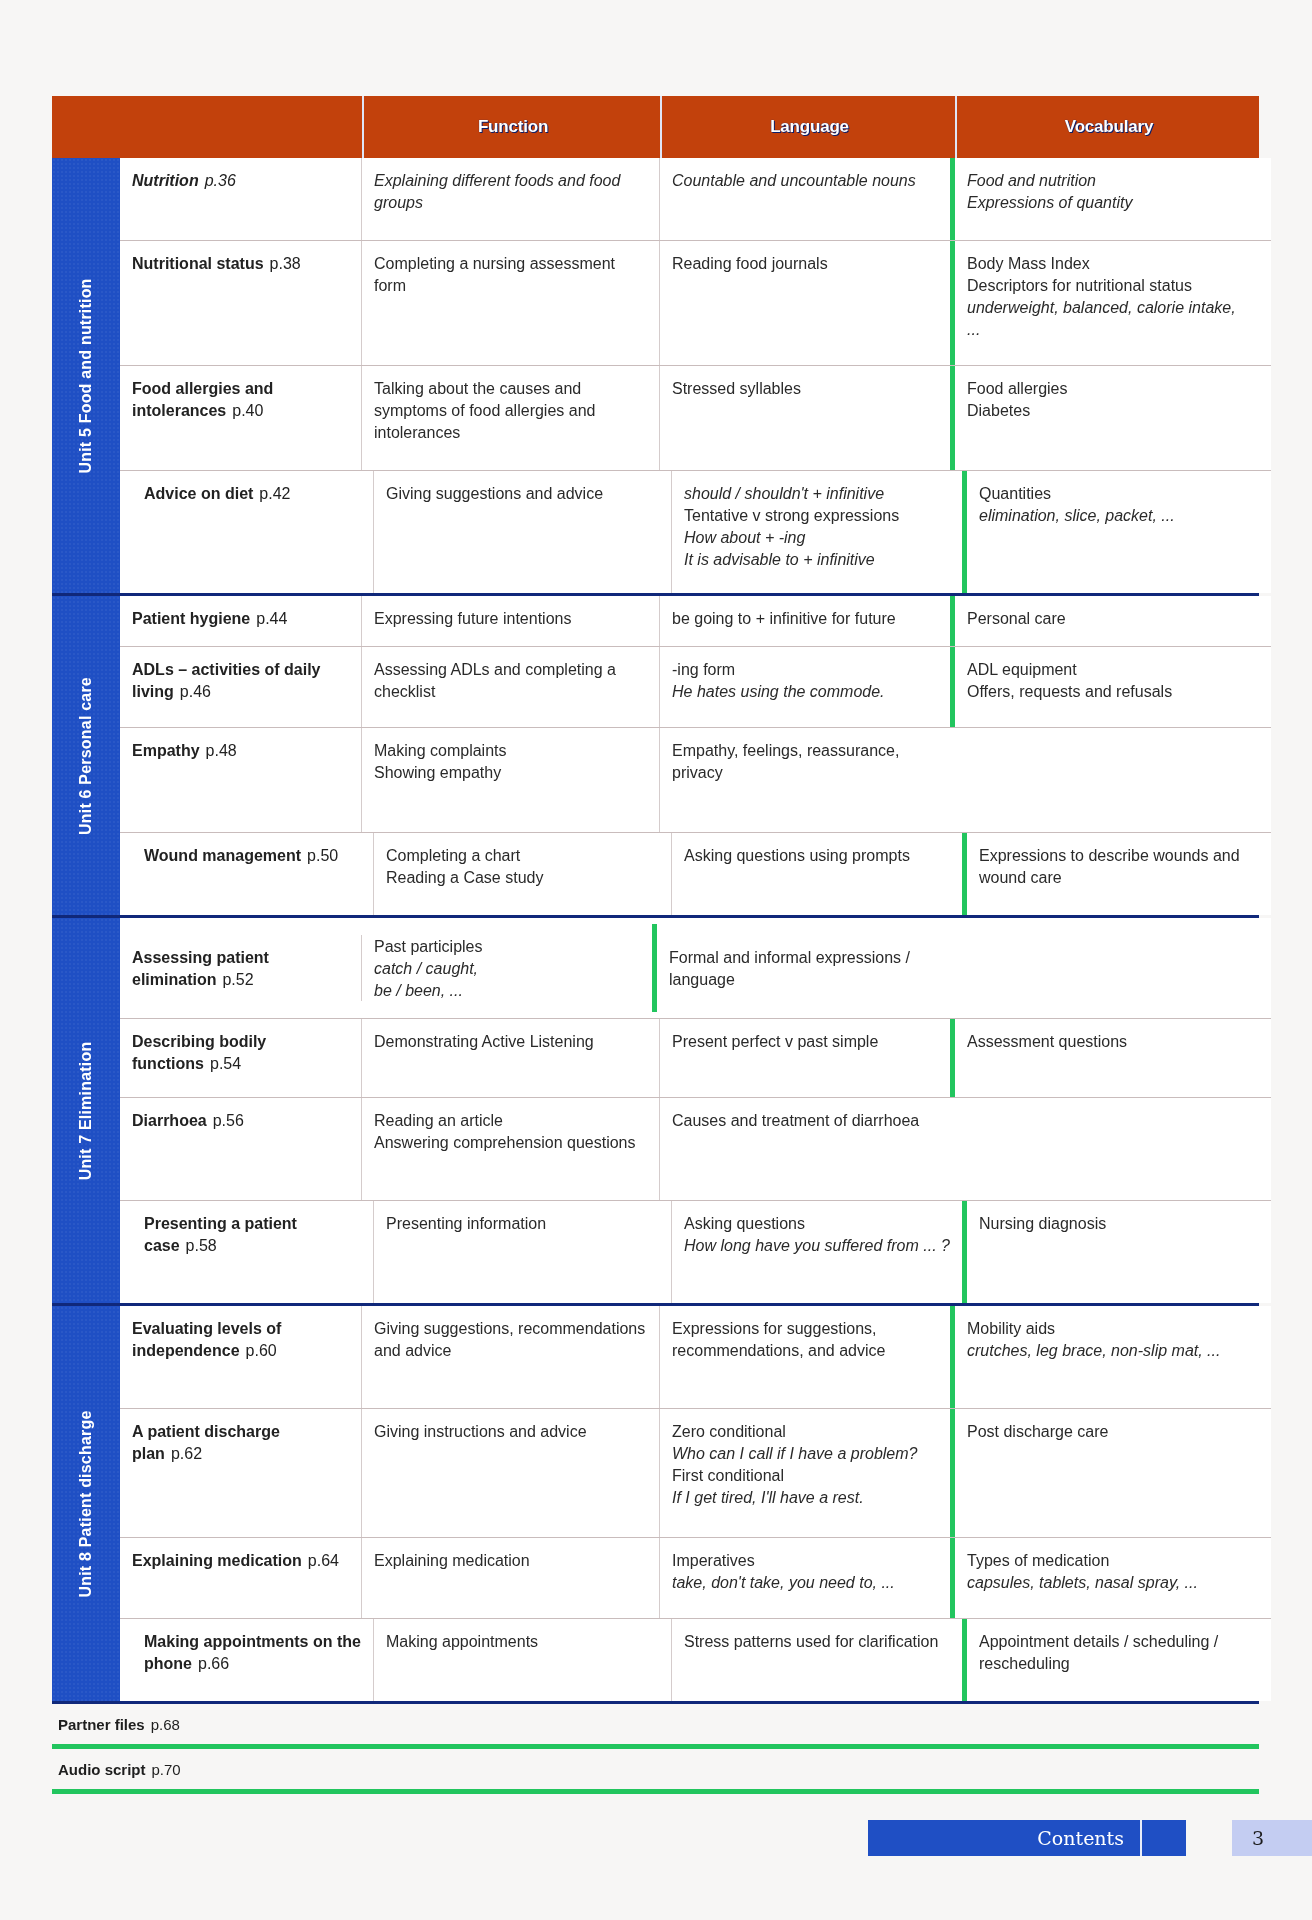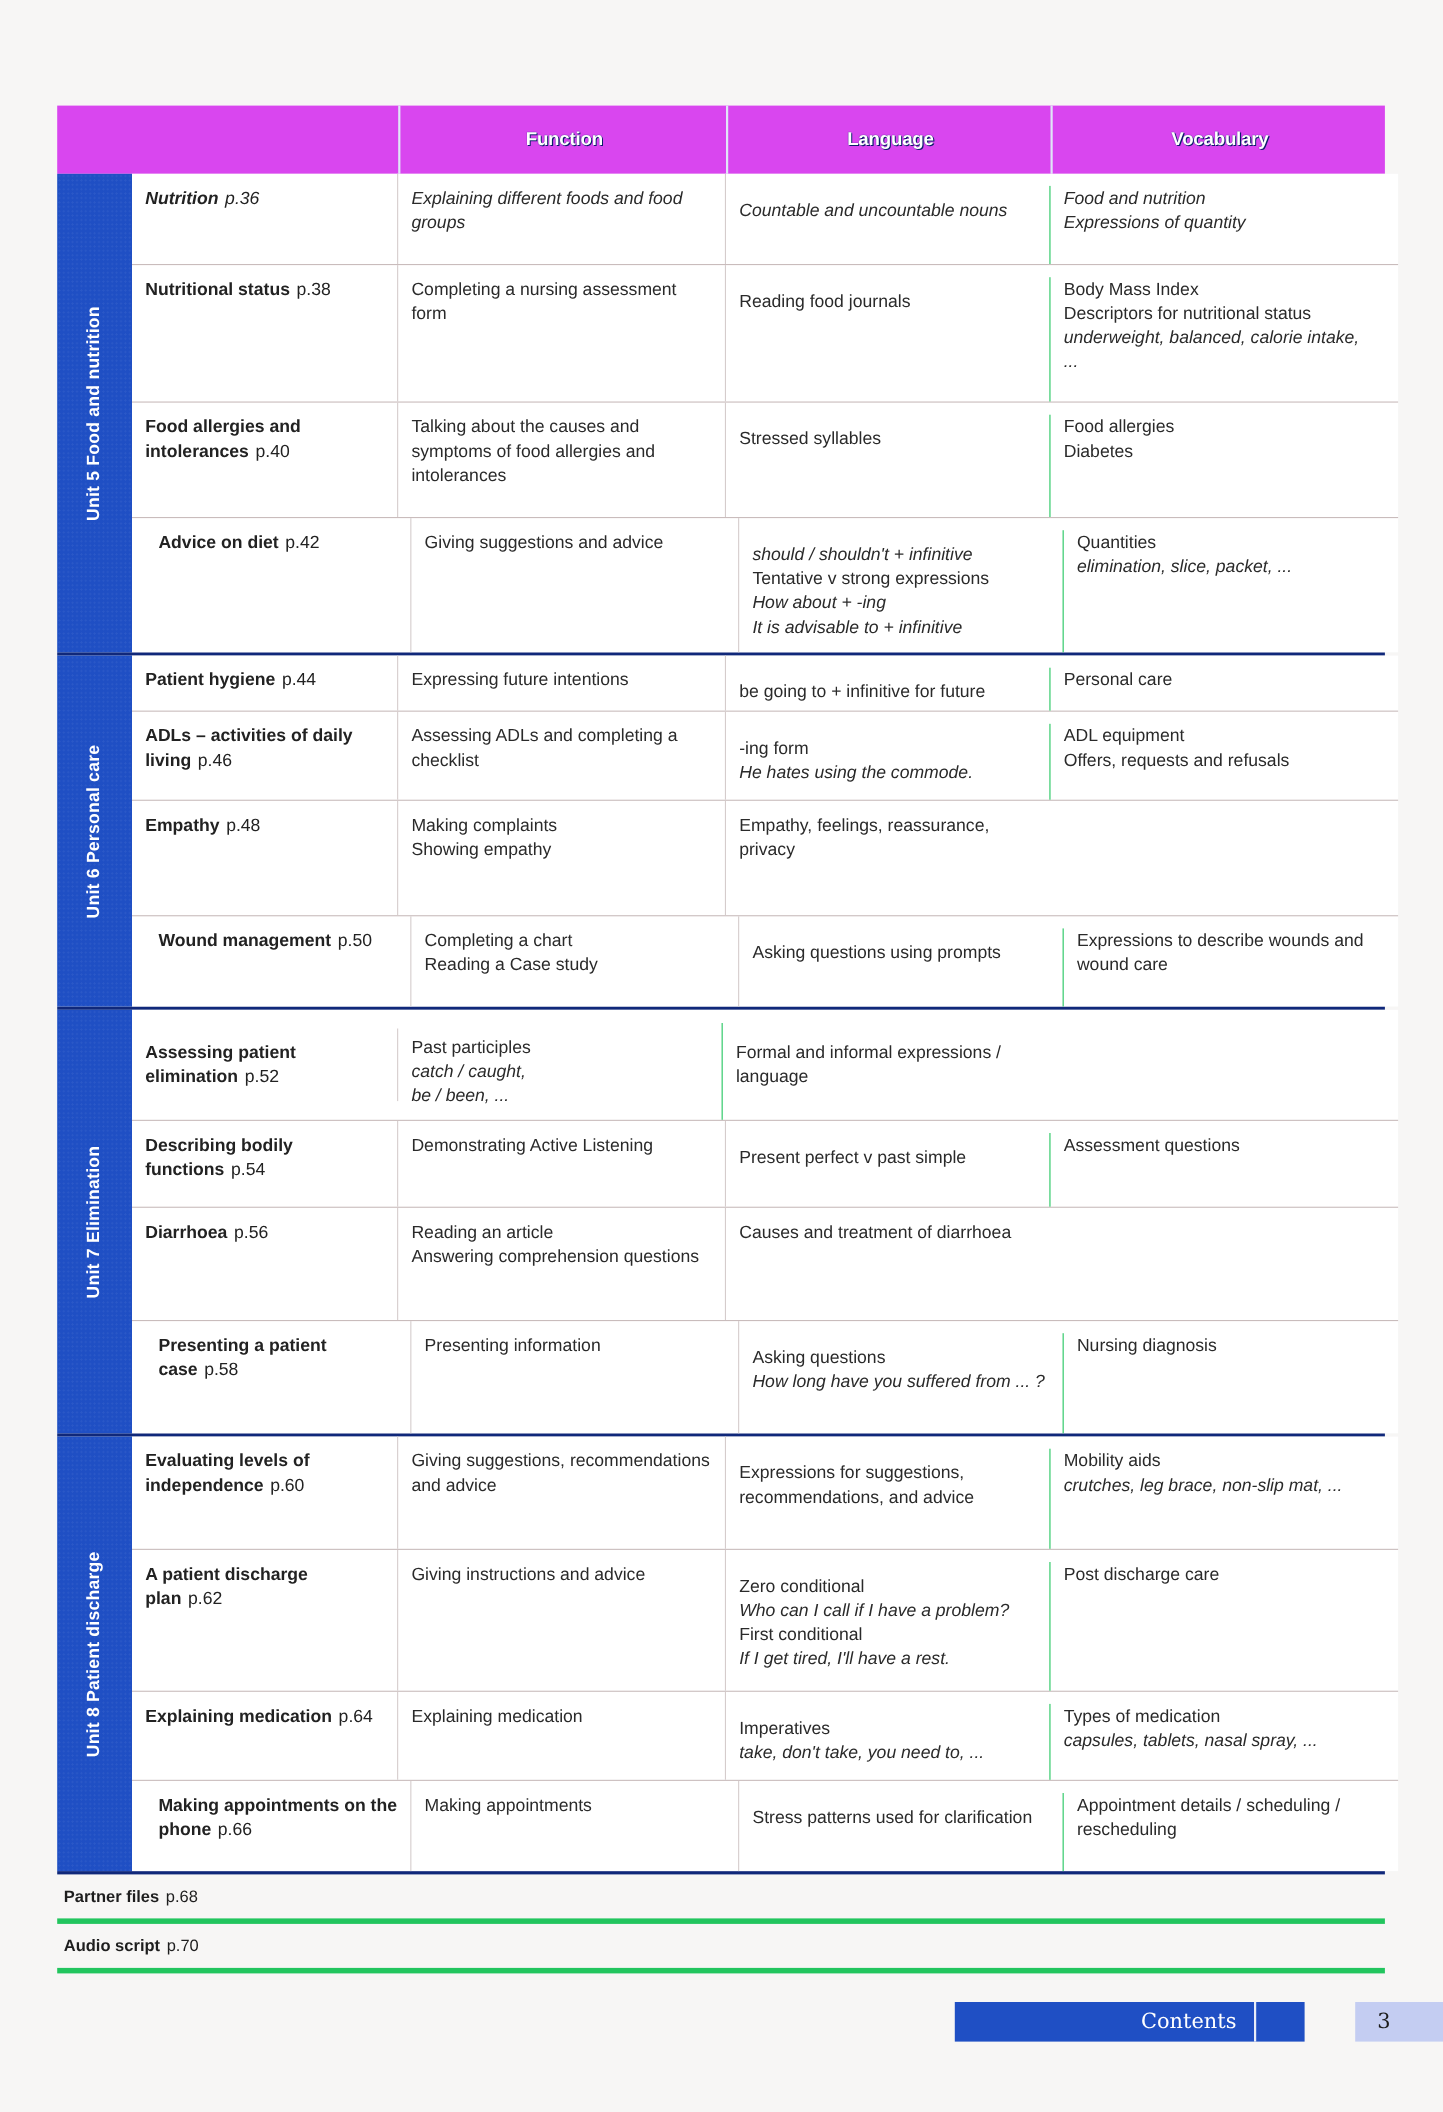--- a/index.html
+++ b/index.html
@@ -2,21 +2,21 @@
 <html><head>
 <meta charset="utf-8">
 <style>
   html, body { margin:0; padding:0; }
   body {
     width:1312px; height:1920px; background:#f4f3f2; position:relative; overflow:hidden;
     font-family:"Liberation Sans", sans-serif; color:#2a2a2a;
   }
   .page { position:absolute; left:0; top:0; width:1312px; height:1920px; background:#f7f6f5; }
   .table { position:absolute; left:52px; top:96px; width:1207px; }
-  .header-row { position:relative; height:62px; background:#d946ef; }
+  .header-row { position:relative; height:62px; background:#c2410c; }
   .header-row .hcell {
     position:absolute; top:0; height:62px; display:flex; align-items:center; justify-content:center;
     color:#fff; font-weight:bold; font-size:17px; letter-spacing:-0.2px;
     text-shadow: 0 0 1px #0b1f6a, 1px 1px 0 #0b1f6a;
   }
   .header-row .hcell.sep { border-left:2px solid #dfe6f7; }
   .unit { position:relative; display:flex; border-bottom:3px solid #10287a; }
   .unit-label {
     width:68px; background:#1f4fc4; position:relative; flex:none;
     background-image: radial-gradient(rgba(255,255,255,0.05) 1px, transparent 1px);
@@ -26,21 +26,21 @@
     position:absolute; left:50%; top:50%; transform:translate(-50%,-50%) rotate(-90deg);
     white-space:nowrap; color:#fff; font-weight:bold; font-size:16px; letter-spacing:0.2px;
   }
   .rows { flex:1; background:#fff; }
   .row { display:flex; border-bottom:1px solid #c9bcbc; }
   .row:last-child { border-bottom:none;padding-left:12px; }
   .cell { padding:12px 10px 10px 12px; font-size:16px; line-height:22px; box-sizing:border-box; }
   .c-topic { width:242px; font-weight:bold; color:#222; border-right:1px solid #d5cccc; }
   .c-topic .pg { font-weight:normal; margin-left:6px; }
   .c-func { width:298px; border-right:1px solid #d5cccc; }
-  .c-lang { width:295px; border-right:1px solid #22c55e;margin-top:11px; }
+  .c-lang { width:295px; border-right:5px solid #22c55e; }
   .c-vocab { width:304px; }
   .line { display:block; }
   .it { font-style:italic; }
   .extra-row {
     position:relative; height:40px; border-bottom:5px solid #22c55e; display:flex; align-items:center;
     font-size:15px; padding-left:6px; font-weight:bold; color:#1e1e1e;
   }
   .extra-row .pg { font-weight:normal; margin-left:6px; }
   .footer-bar {
     position:absolute; left:868px; top:1820px; width:318px; height:36px; background:#1f4fc4;

